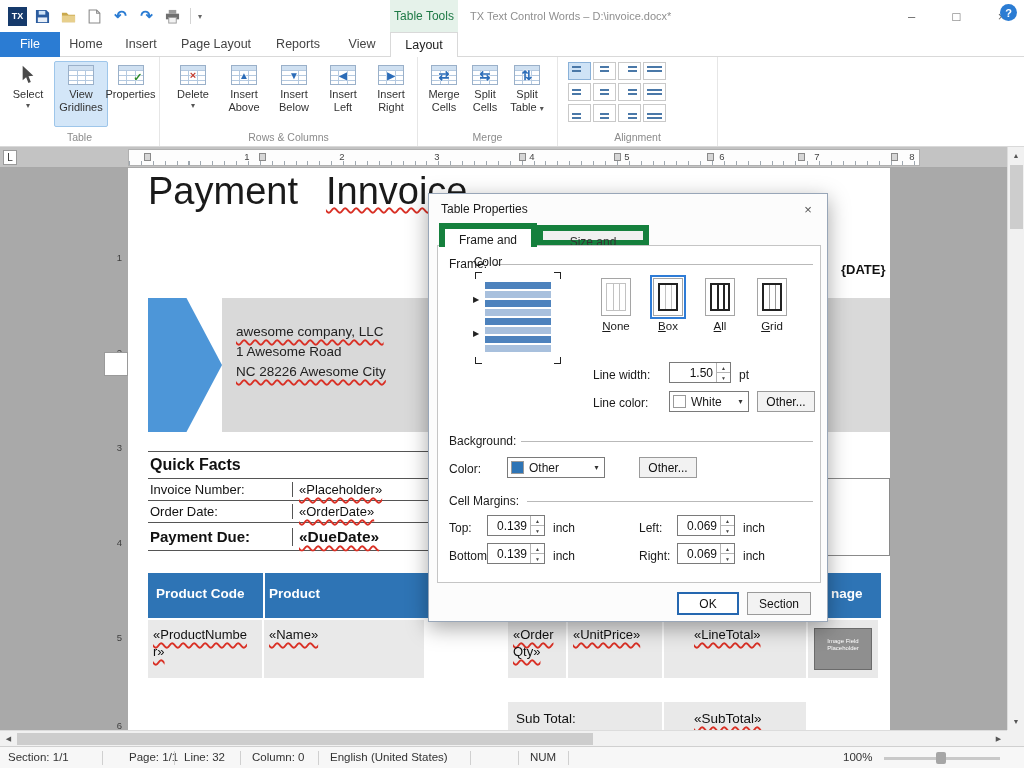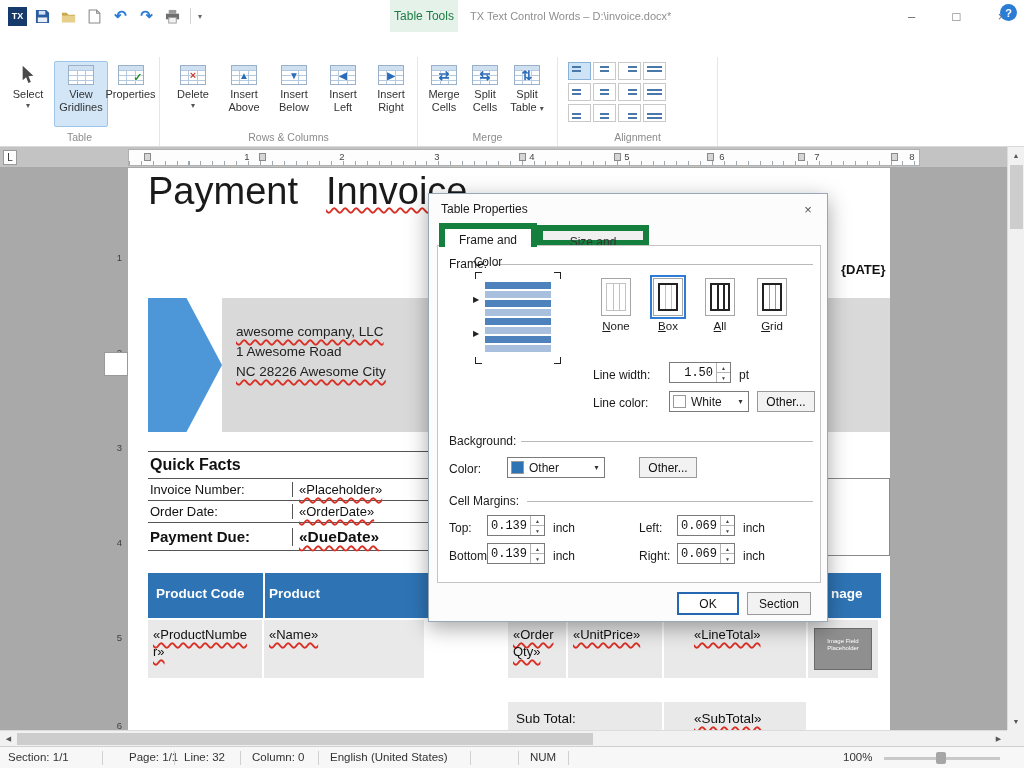--- a/index.html
+++ b/index.html
@@ -110,21 +110,21 @@
   .fmini::before{left:33%}.fmini::after{left:66%}
   .fico.fbox .fmini{border:2px solid #222}
   .fico.fall .fmini{border:2px solid #222}
   .fico.fall .fmini::before,.fico.fall .fmini::after{width:2px;background:#222}
   .fico.fgrid .fmini{border:2px solid #222}
   .fico.fgrid .fmini::before,.fico.fgrid .fmini::after{background:#9a9a9a}
   .fopt.sel .fico{outline:2px solid #2f7cd6;outline-offset:1px}
   .foptlab{display:block;font-size:11.5px}
   .foptlab::first-letter{text-decoration:underline}
   .spinwrap{height:21px;border:1px solid #7a7a7a;background:#fff;display:flex}
-  .spinwrap input{border:none;outline:none;flex:1;min-width:0;font-size:12px;font-family:Liberation Mono, monospace;text-align:right;padding-right:3px;background:#fff;color:#111}
+  .spinwrap input{border:none;outline:none;flex:1;min-width:0;font-size:12px;font-family:Liberation Sans, sans-serif;text-align:right;padding-right:3px;background:#fff;color:#111}
   .spincol{width:14px;border-left:1px solid #b5b5b5;display:flex;flex-direction:column}
   .spincol span{flex:1;display:flex;align-items:center;justify-content:center;font-size:5px;color:#444}
   .spincol span:first-child{border-bottom:1px solid #b5b5b5}
   .combo{height:21px;border:1px solid #7a7a7a;background:#fff;display:flex;align-items:center}
   .swatch{width:13px;height:13px;border:1px solid #9a9a9a;margin-left:3px}
   .combo .ctext{margin-left:5px;font-size:12px;flex:1}
   .combo .ccaret{width:15px;text-align:center;font-size:8px;color:#333}
   .dbtn{background:#f2f2f2;border:1px solid #9a9a9a;font-size:12px;display:flex;align-items:center;justify-content:center;color:#111}
   .dbtn.primary{background:#fff;border:1px solid #2567b0;box-shadow:inset 0 0 0 1px #2567b0}
 </style>
@@ -169,20 +169,29 @@
     </div>
     <div class="a ctxgrp">Table Tools</div>
     <div class="a wintitle">TX Text Control Words – D:\invoice.docx*</div>
     <div class="a winctl">
       <span class="wbtn">–</span>
       <span class="wbtn">□</span>
       <span class="wbtn">×</span>
     </div>
   </div>
 
+  <div class="a tabrow">
+    <div class="rtab file" style="width:60px">File</div>
+    <div class="rtab" style="width:52px">Home</div>
+    <div class="rtab" style="width:58px">Insert</div>
+    <div class="rtab" style="width:92px">Page Layout</div>
+    <div class="rtab" style="width:72px">Reports</div>
+    <div class="rtab" style="width:56px">View</div>
+    <div class="rtab active" style="width:68px">Layout</div>
+  </div>
   <div class="a helpbtn">?</div>
 
   <div class="a ribbon">
 
     <div class="a rgroup" style="left:0;width:160px">
       <div class="rbtn" style="left:6px;width:44px">
         <svg width="16" height="20" viewBox="0 0 12 14">
             <path d="M2 0 L2 11 L4.6 8.6 L6.3 13 L8.1 12.2 L6.4 8 L10 7.6 Z" fill="#4a4a4a"></path>
           </svg>
         <span class="rlabel">Select</span>

